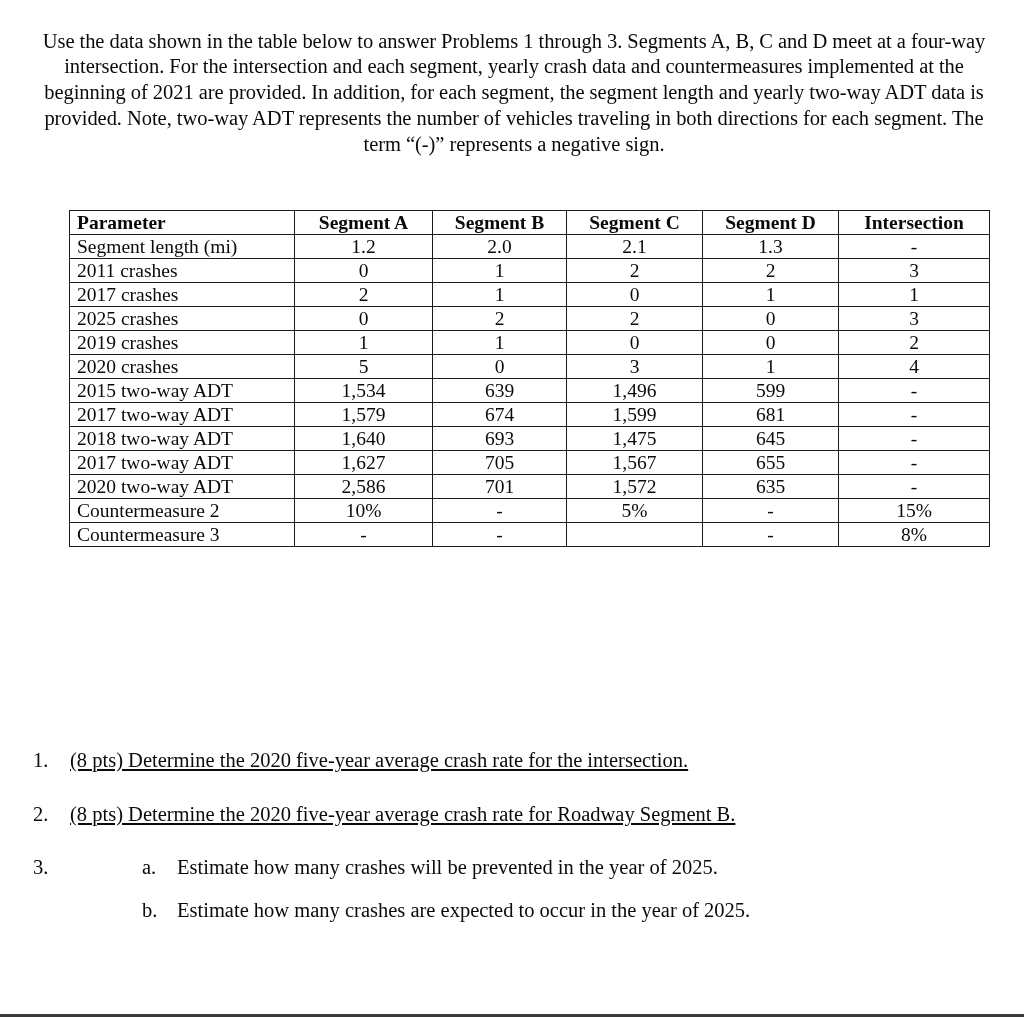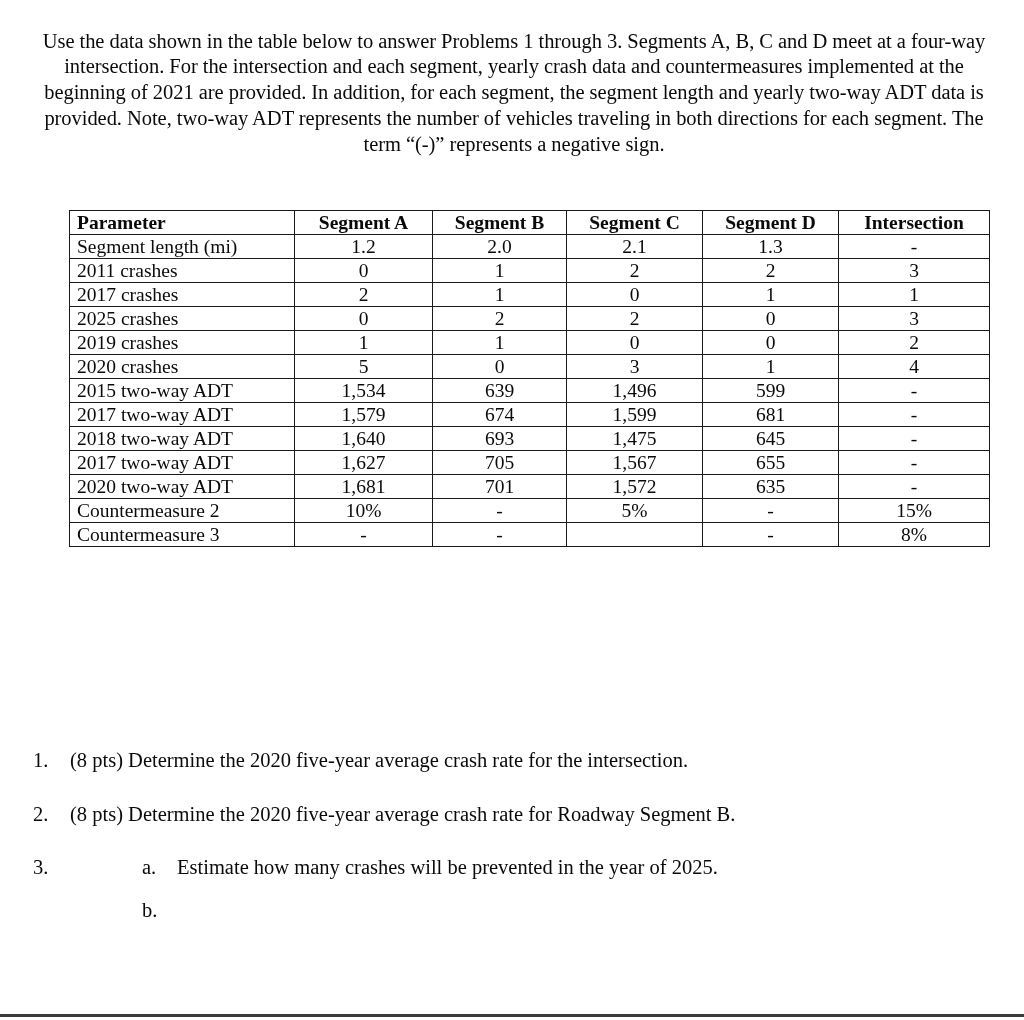--- a/index.html
+++ b/index.html
@@ -97,20 +97,21 @@
   .q-item.last { margin-bottom: 10px; }
   .q-marker {
     position: absolute;
     left: 0;
     top: 0;
     width: 26px;
     text-align: left;
   }
   .q-text {
     display: block;
+    text-decoration: underline;
   }
   .sub-list {
     margin-top: 18px;
     padding-left: 72px;
   }
   .sub-item {
     position: relative;
     padding-left: 35px;
     margin-bottom: 17px;
   }
@@ -235,21 +236,21 @@
           <tr>
             <td class="param-col">2017 two-way ADT</td>
             <td class="val-col">1,627</td>
             <td class="val-col">705</td>
             <td class="val-col">1,567</td>
             <td class="val-col">655</td>
             <td class="val-col">-</td>
           </tr>
           <tr>
             <td class="param-col">2020 two-way ADT</td>
-            <td class="val-col">1,681</td>
+            <td class="val-col">2,586</td>
             <td class="val-col">701</td>
             <td class="val-col">1,572</td>
             <td class="val-col">635</td>
             <td class="val-col">-</td>
           </tr>
           <tr>
             <td class="param-col">Countermeasure 2</td>
             <td class="val-col">10%</td>
             <td class="val-col">-</td>
             <td class="val-col">5%</td>
@@ -274,20 +275,20 @@
         <span class="q-text">(8 pts) Determine the 2020 five-year average crash rate for the intersection.</span>
       </div>
       <div class="q-item">
         <span class="q-marker">2.</span>
         <span class="q-text">(8 pts) Determine the 2020 five-year average crash rate for Roadway Segment B.</span>
       </div>
       <div class="q-item last">
         <span class="q-marker">3.</span>
         <div class="sub-list">
           <div class="sub-item"><span class="sub-marker">a.</span><span>Estimate how many crashes will be prevented in the year of 2025.</span></div>
-          <div class="sub-item"><span class="sub-marker">b.</span></div>
+          <div class="sub-item"><span class="sub-marker">b.</span><span>Estimate how many crashes are expected to occur in the year of 2025.</span></div>
         </div>
       </div>
     </div>
 
   <div class="footer-rule"></div>
 
 </div>
 
 </body></html>

